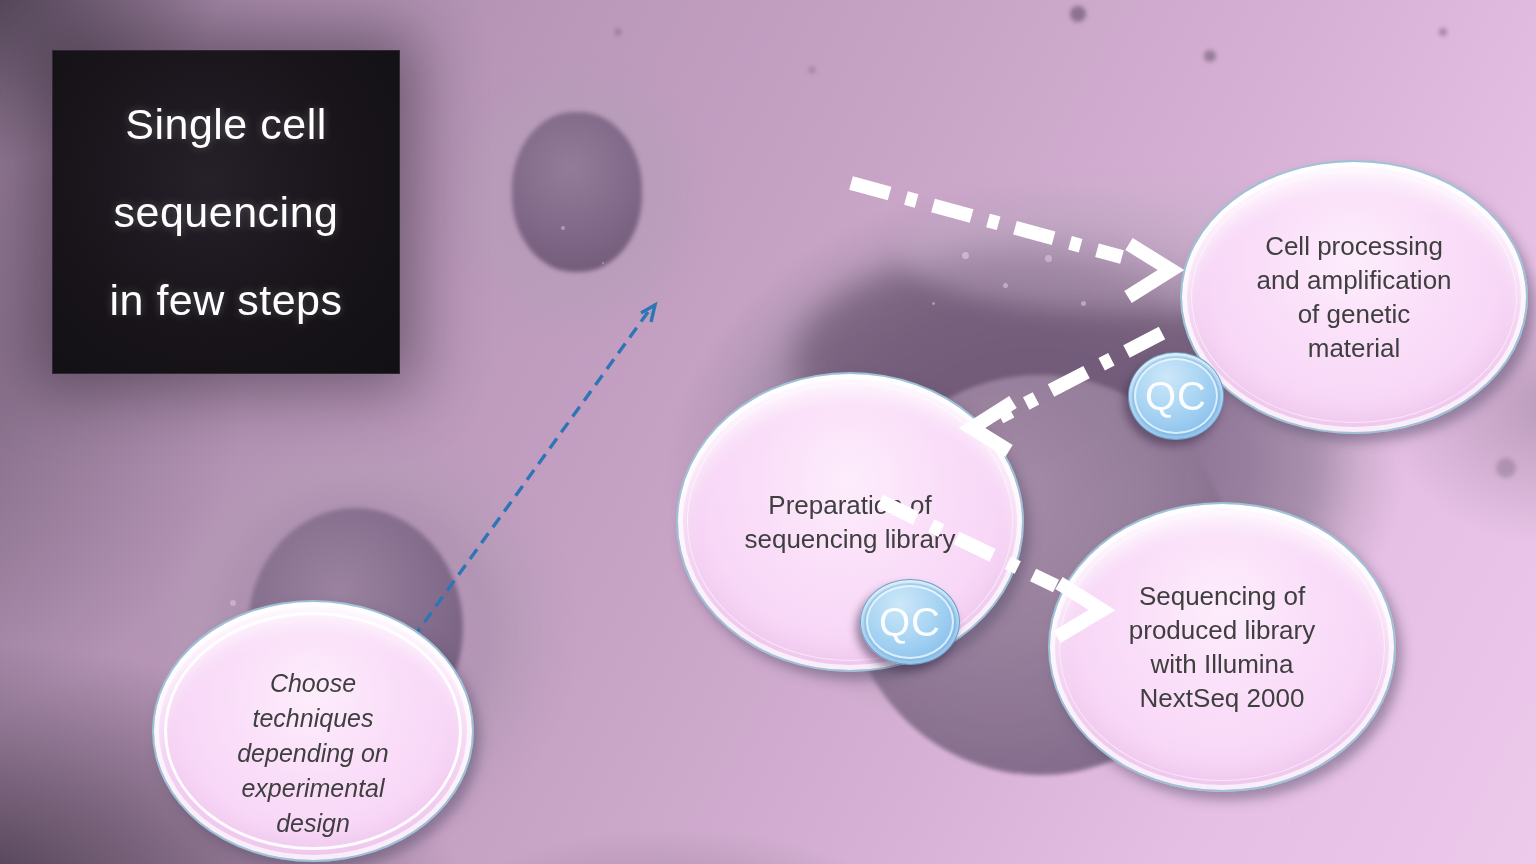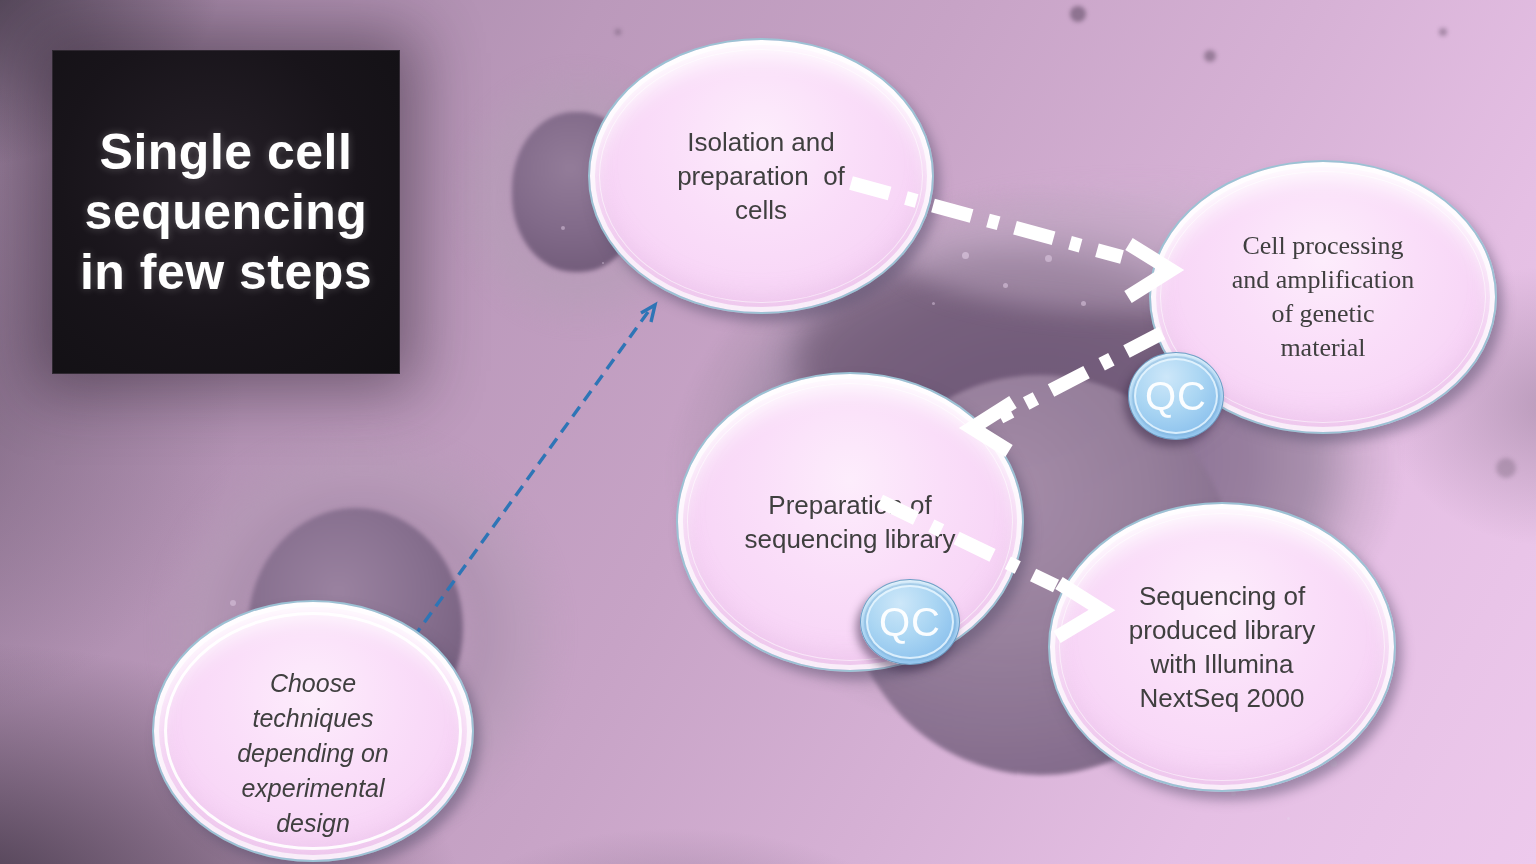--- a/index.html
+++ b/index.html
@@ -55,36 +55,36 @@
       1437px 26px 0 -2px rgba(80,62,85,.4),1460px 250px 0 0 rgba(80,62,85,.45),
       612px 26px 0 -3px rgba(80,62,85,.4),58px 248px 0 -2px rgba(80,62,85,.35),
       1500px 462px 0 4px rgba(96,78,100,.3),806px 64px 0 -3px rgba(80,62,85,.35);}
 
   
   .titlebox{position:absolute;left:52px;top:50px;width:346px;height:322px;z-index:3;
     display:flex;align-items:center;justify-content:center;
     background:radial-gradient(ellipse at 45% 40%, #262028 0%, #18141a 55%, #121014 100%);
     border:1px solid rgba(96,84,100,.35);
     box-shadow:0 0 60px 18px rgba(28,20,32,.45);}
-  .title{color:#fff;font-size:50px;font-weight:700;line-height:60px;text-align:center;
+  .title{color:#fff;font-size:43px;font-weight:400;line-height:88px;text-align:center;
     white-space:pre-wrap;letter-spacing:.5px;text-shadow:0 0 8px rgba(255,255,255,.25);}
 
   
   .bubble{position:absolute;border-radius:50%;z-index:3;display:flex;align-items:center;justify-content:center;
     background:radial-gradient(ellipse at 50% 36%, #fdedfc 0%, #fadef9 38%, #f7d4f6 70%, #f2c9f1 100%);
     border:2px solid #9cc2d4;
     box-shadow:inset 0 0 0 5px rgba(255,255,255,.68),
                inset 0 16px 22px rgba(255,255,255,.95),
                inset 0 -12px 26px rgba(205,150,205,.28),
                6px 8px 12px rgba(88,78,108,.5);}
   .bubble::after{content:"";position:absolute;inset:9px;border-radius:50%;
     border:1.5px solid rgba(255,255,255,.55);pointer-events:none;}
   .bubble-text{font-size:26px;line-height:34px;color:#3f3f3f;text-align:center;white-space:pre-wrap;}
   .step-isolation{left:588px;top:38px;width:342px;height:272px;}
-  .step-processing{left:1149px;top:160px;width:344px;height:270px;font-family:Liberation Serif, serif;}
+  .step-processing{left:1180px;top:160px;width:344px;height:270px;}
   .step-libprep{left:676px;top:372px;width:344px;height:296px;}
   .step-sequencing{left:1048px;top:502px;width:344px;height:286px;}
   .step-choose{left:152px;top:600px;width:318px;height:258px;}
   .step-choose::after{border:3px solid rgba(255,255,255,.92);inset:10px;}
   .step-choose .bubble-text{font-style:italic;font-size:25px;line-height:35px;margin-top:44px;}
 
   
   .svg-under{position:absolute;inset:0;z-index:2;pointer-events:none;}
   .svg-over{position:absolute;inset:0;z-index:4;pointer-events:none;}
   .flow-line{stroke:#fff;stroke-width:14;fill:none;stroke-dasharray:40 17 11 17;stroke-linecap:butt;}
@@ -128,25 +128,20 @@
       <polyline class="anno-head" points="641,313 655,305 651,322"></polyline>
     </g>
   </svg>
 
   <div class="titlebox">
     <div class="title">Single cell
 sequencing
 in few steps</div>
   </div>
 
-  <div class="bubble step-isolation">
-    <div class="bubble-text">Isolation and
-preparation  of
-cells</div>
-  </div>
   <div class="bubble step-processing">
     <div class="bubble-text">Cell processing
 and amplification
 of genetic
 material</div>
   </div>
   <div class="bubble step-libprep">
     <div class="bubble-text">Preparation of
 sequencing library</div>
   </div>

